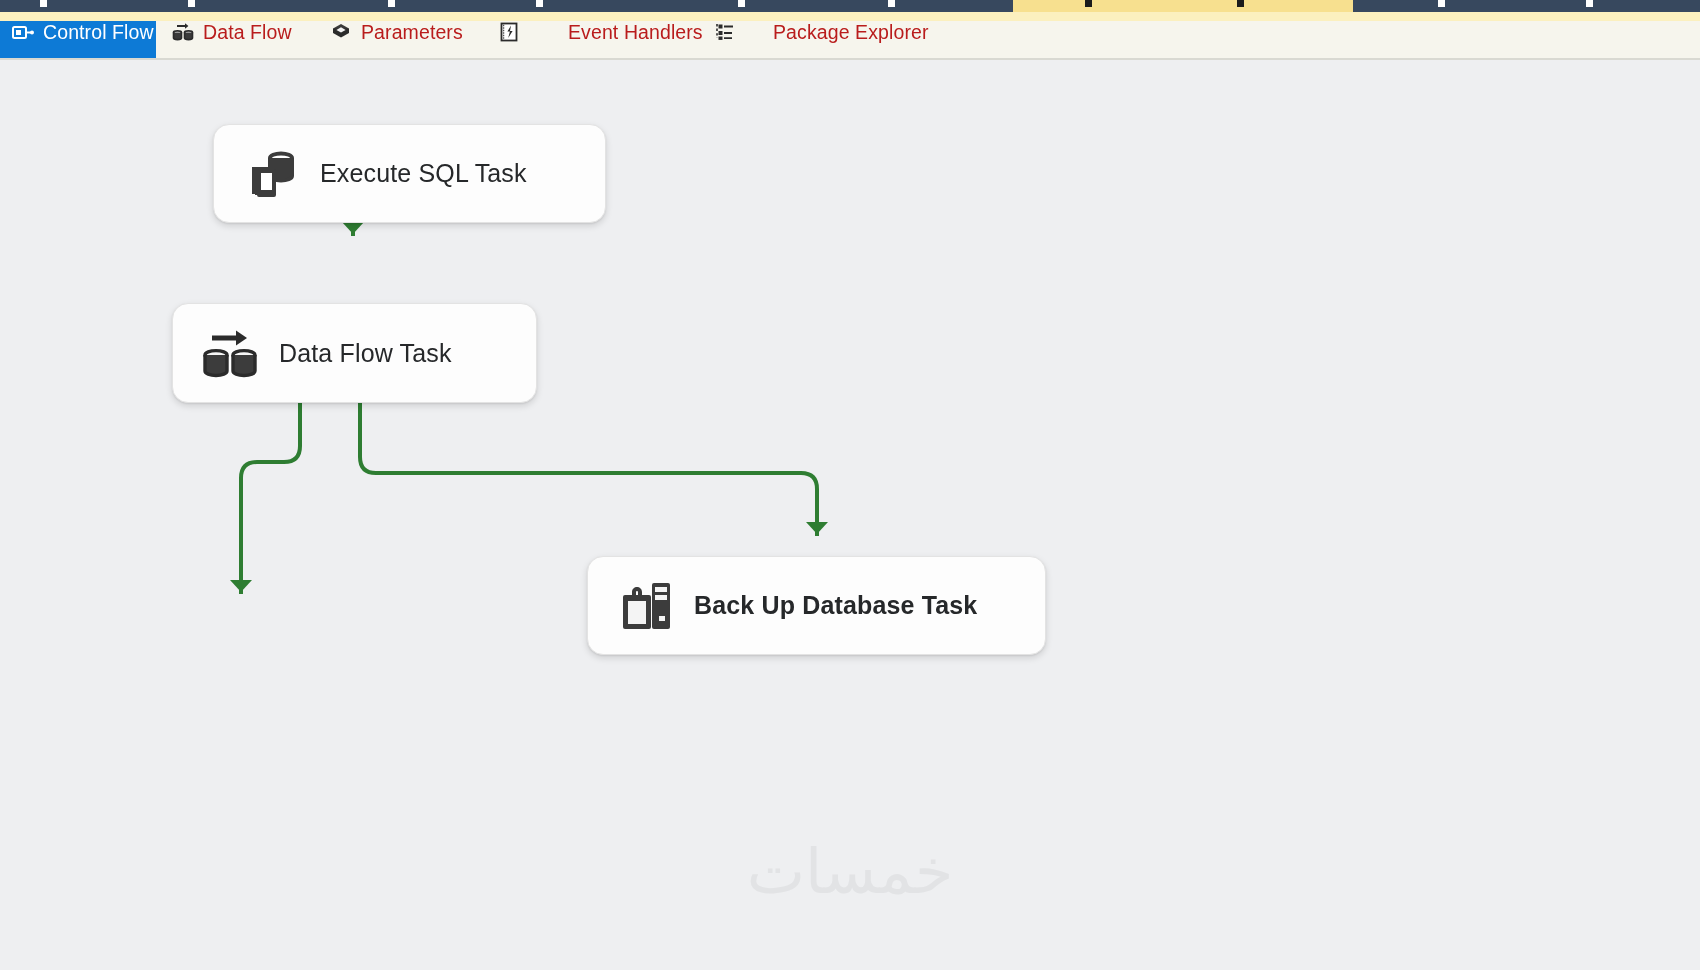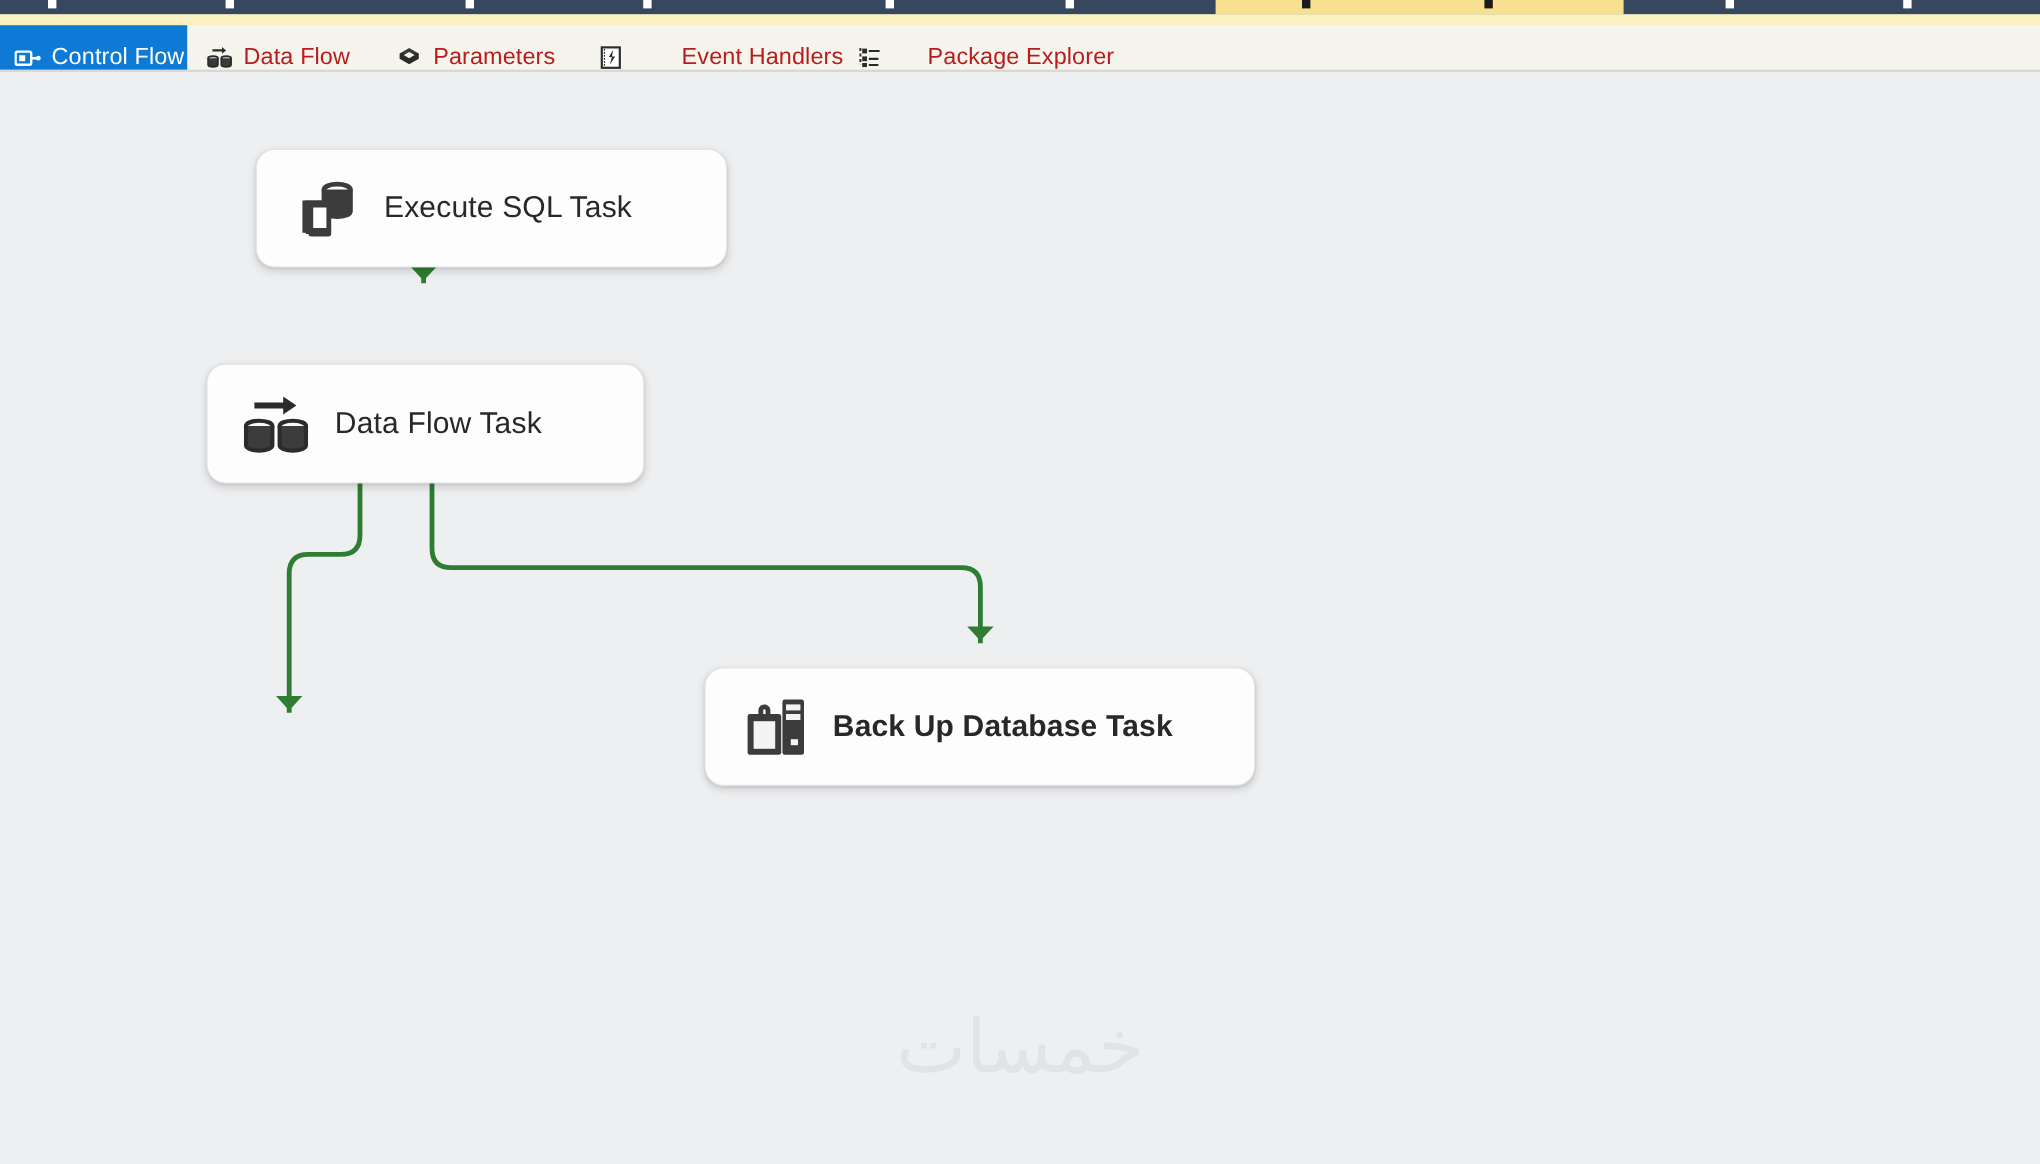--- a/index.html
+++ b/index.html
@@ -15,21 +15,21 @@
   .chrome-strip{position:absolute;left:0;top:0;width:1700px;height:12px;background:#37485e;}
   .chrome-yellow{position:absolute;top:0;height:12px;background:#f7e08f;}
   .chrome-tick{position:absolute;top:0;width:7px;height:7px;background:#ffffff;}
   .chrome-tick.dark{background:#1b1b1b;}
   .chrome-underline{position:absolute;left:0;top:12px;width:1700px;height:9px;background:#fbf0bf;}
 
   
   .tabbar{position:absolute;left:0;top:21px;width:1700px;height:38px;background:#f6f5ed;}
   .tabbar-sep{position:absolute;left:0;top:58px;width:1700px;height:2px;background:#d9d9d2;}
   .tab{
-    position:absolute;top:0;height:38px;display:flex;align-items:flex-end;
+    position:absolute;top:0;height:38px;display:flex;align-items:flex-start;
     gap:9px;padding:0 12px;box-sizing:border-box;white-space:nowrap;cursor:default;
   }
   .tab .tab-label{font-size:19.5px;color:#b91c1c;letter-spacing:.1px;}
   .tab.active{background:#0d7ad6;}
   .tab.active .tab-label{color:#ffffff;}
   .tab .ico{width:22px;height:22px;display:block;flex:0 0 auto;}
 
   
   .canvas{position:absolute;left:0;top:60px;width:1700px;height:910px;background:#eeeff1;overflow:hidden;}
   .links{position:absolute;left:0;top:0;width:1700px;height:910px;}

